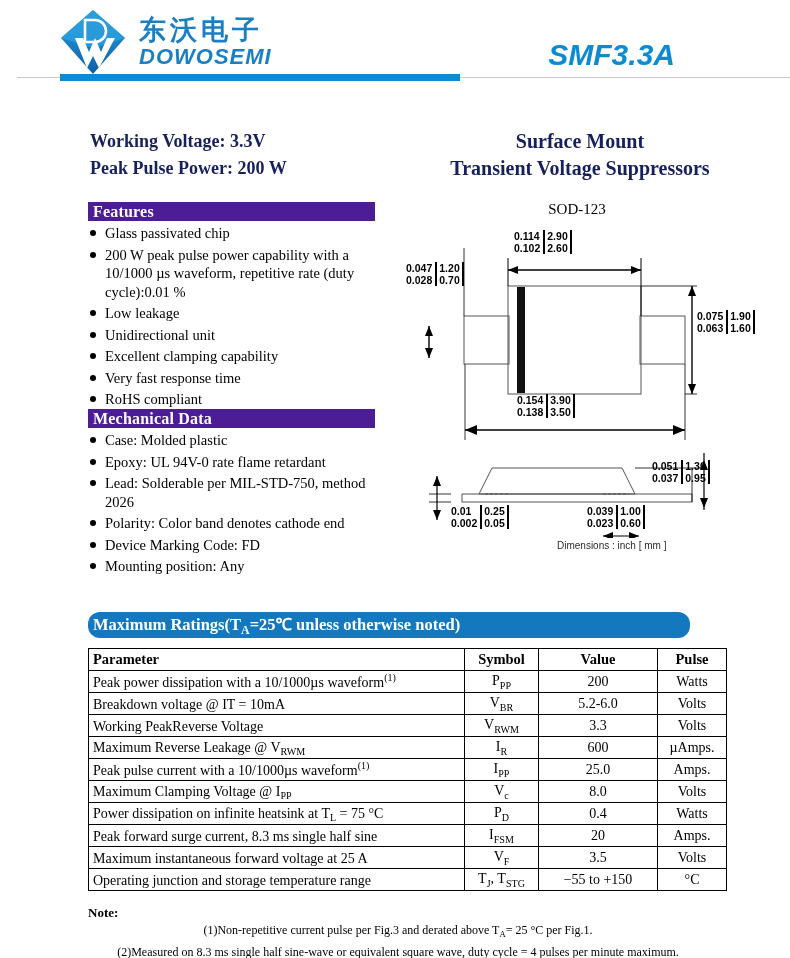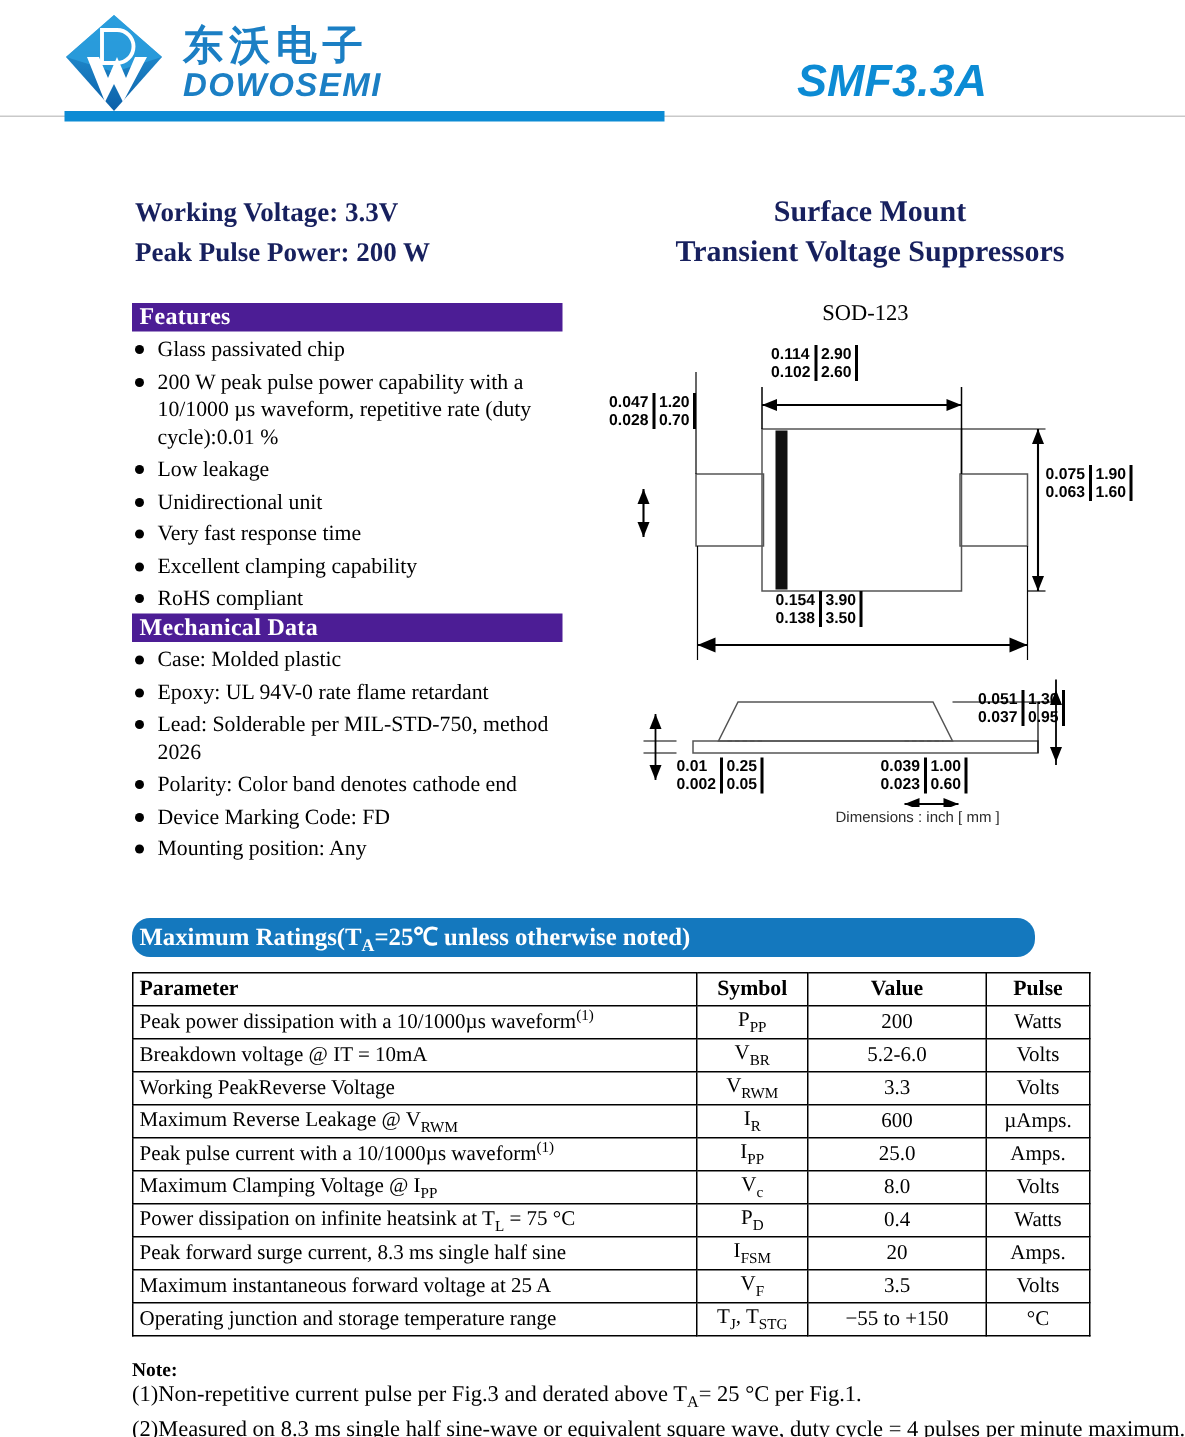--- a/index.html
+++ b/index.html
@@ -12,21 +12,21 @@
     height: 958px;
     position: relative;
     font-family: "Liberation Serif", serif;
     color: #000;
     overflow: hidden;
   }
 
   
   #header {
     position: absolute;
-    left: 0; top: 0;
+    left: 17px; top: 0;
     width: 718px; height: 88px;
   }
   #logo-mark {
     position: absolute;
     left: 42px; top: 8px;
     width: 68px; height: 68px;
   }
   #logo-text-cn {
     position: absolute;
     left: 122px; top: 12px;
@@ -229,23 +229,24 @@
     position: absolute;
     left: 88px; top: 905px;
     width: 620px;
   }
   #notes-title {
     font-size: 13px;
     font-weight: bold;
     line-height: 16px;
   }
   .note-line {
-    font-size: 15px;
+    font-size: 12px;
     line-height: 18px;
     white-space: nowrap;
+    text-align: center;
   }
 </style>
 </head>
 <body>
 
 <div id="header">
 
   <div id="logo-mark">
     <svg width="68" height="68" viewBox="0 0 68 68">
       <defs>
@@ -278,22 +279,22 @@
   <div>Surface Mount</div>
   <div>Transient Voltage Suppressors</div>
 </div>
 
 <div class="section-bar" id="features-bar">Features</div>
 <ul class="bullet-list" id="features-list">
   <li><span class="dot"></span><span>Glass passivated chip</span></li>
   <li><span class="dot"></span><span>200 W peak pulse power capability with a 10/1000 µs waveform, repetitive rate (duty cycle):0.01 %</span></li>
   <li><span class="dot"></span><span>Low leakage</span></li>
   <li><span class="dot"></span><span>Unidirectional unit</span></li>
+  <li><span class="dot"></span><span>Excellent clamping capability</span></li>
   <li><span class="dot"></span><span>Very fast response time</span></li>
-  <li><span class="dot"></span><span>Excellent clamping capability</span></li>
   <li><span class="dot"></span><span>RoHS compliant</span></li>
 </ul>
 
 <div class="section-bar" id="mech-bar">Mechanical Data</div>
 <ul class="bullet-list" id="mech-list">
   <li><span class="dot"></span><span>Case: Molded plastic</span></li>
   <li><span class="dot"></span><span>Epoxy: UL 94V-0 rate flame retardant</span></li>
   <li><span class="dot"></span><span>Lead: Solderable per MIL-STD-750, method 2026</span></li>
   <li><span class="dot"></span><span>Polarity: Color band denotes cathode end</span></li>
   <li><span class="dot"></span><span>Device Marking Code: FD</span></li>

